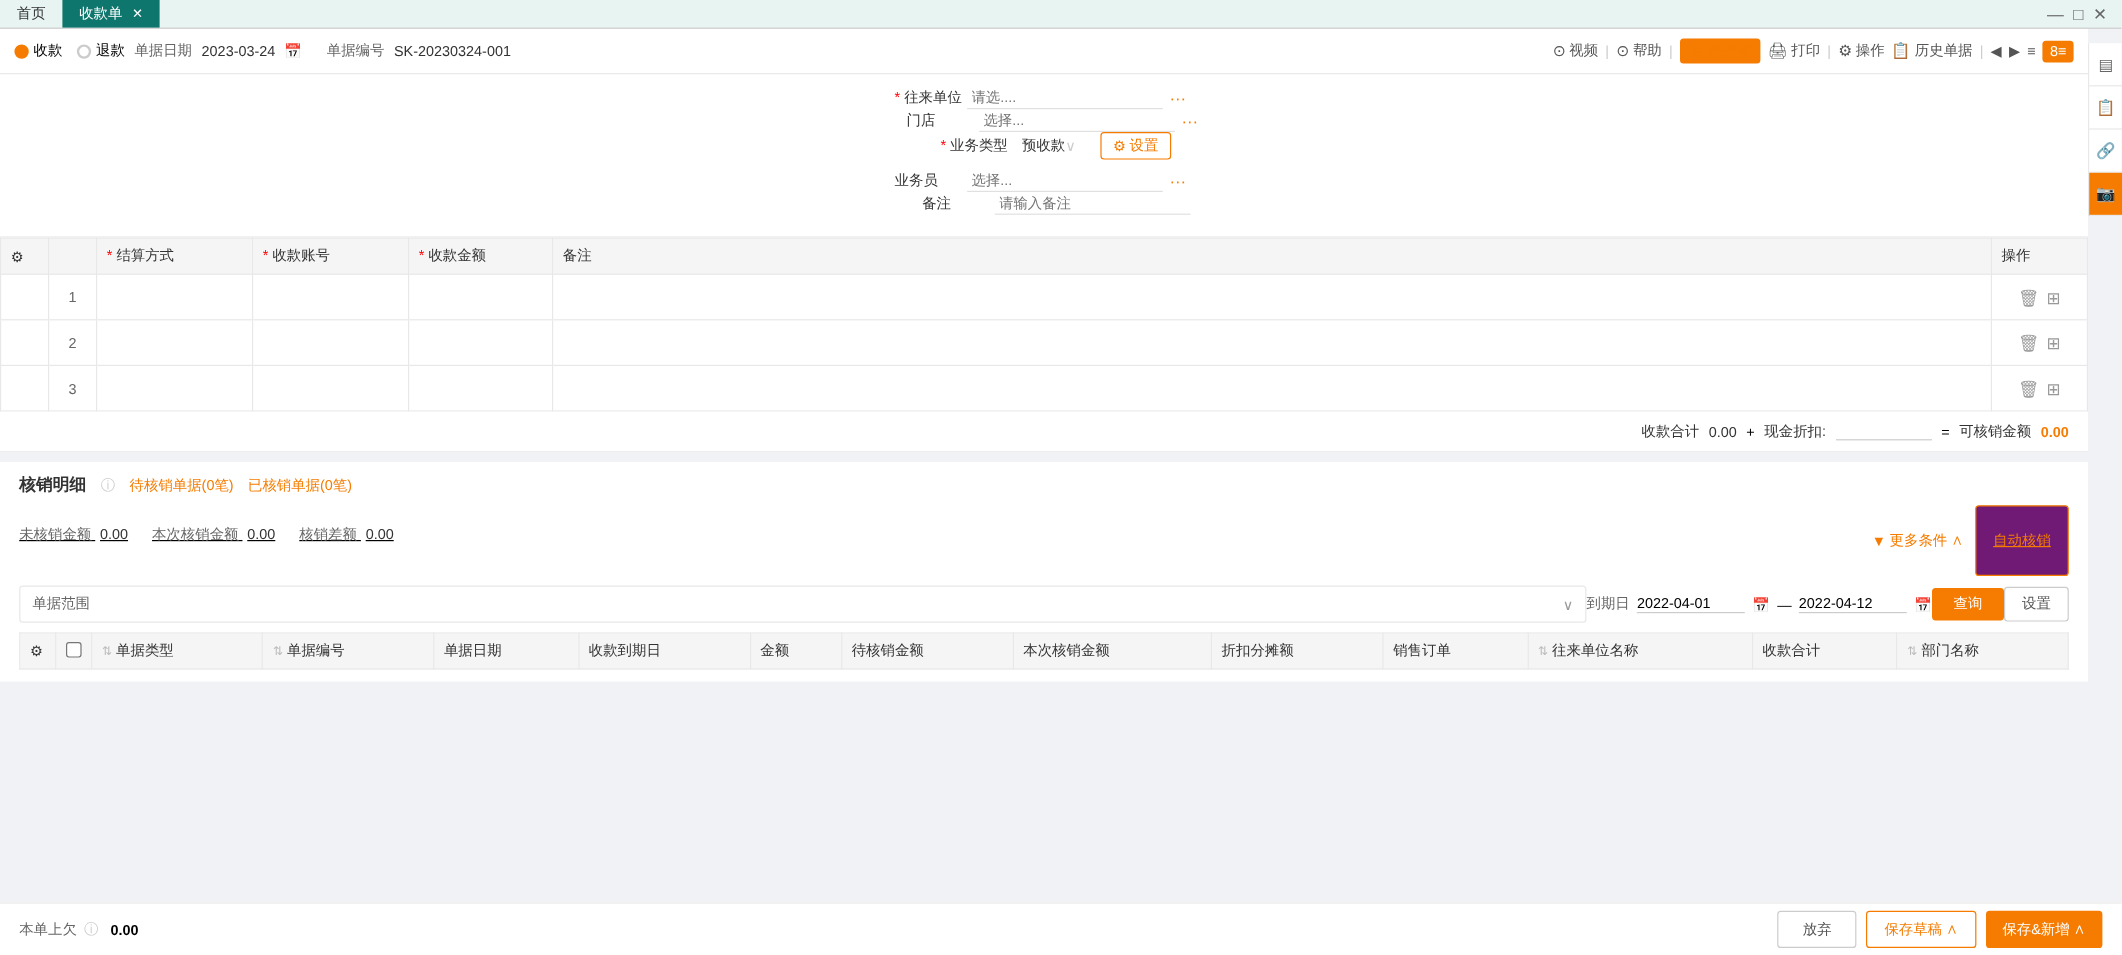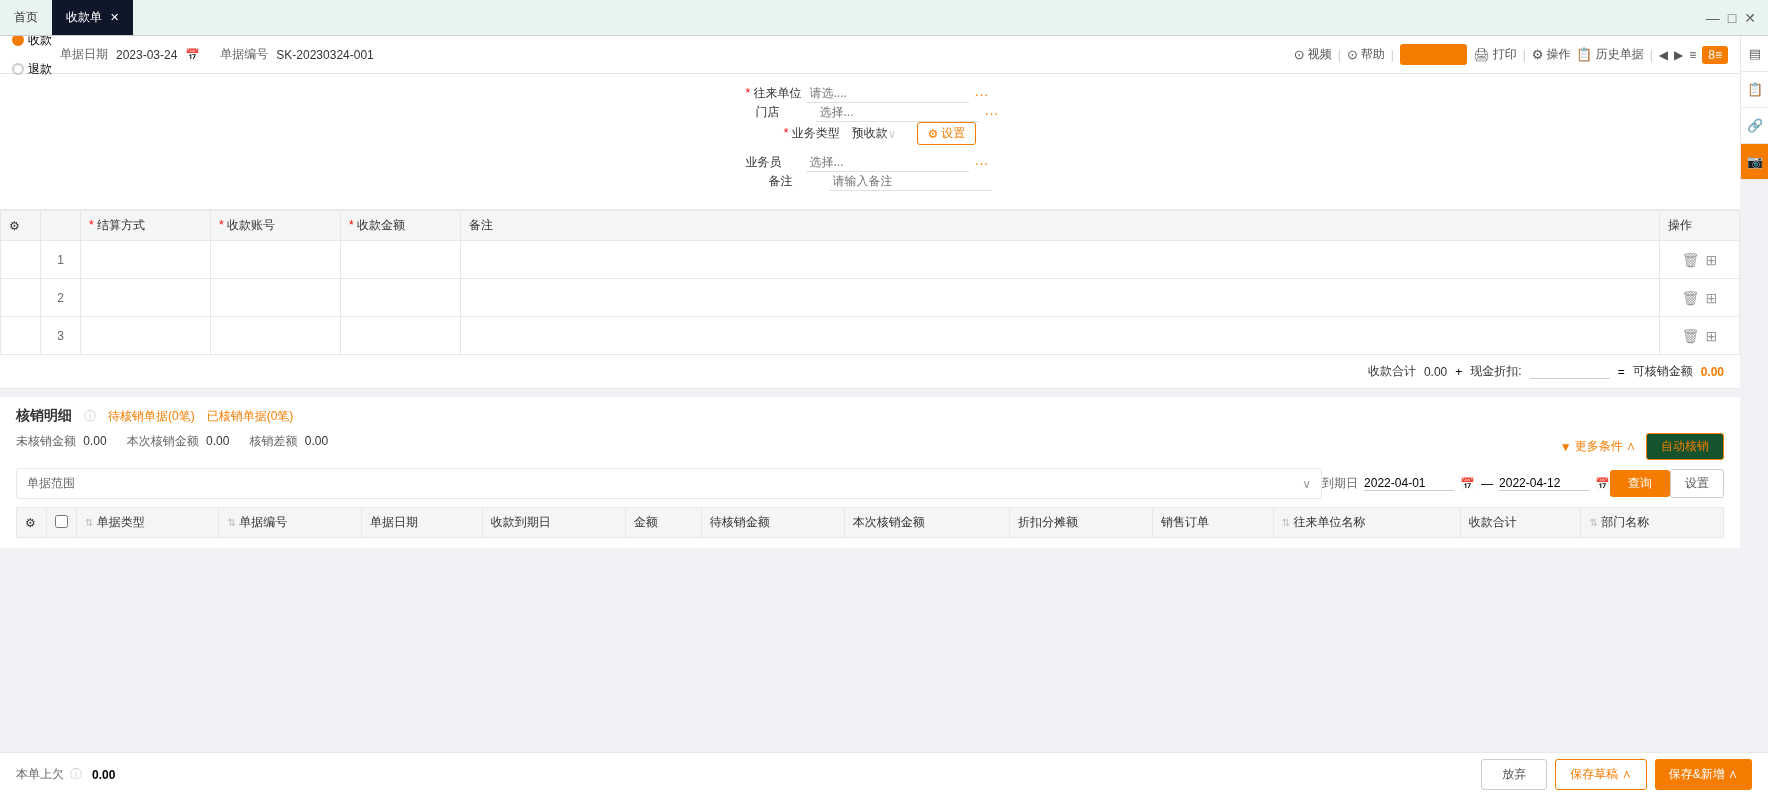--- a/index.html
+++ b/index.html
@@ -1,39 +1,39 @@
 <!DOCTYPE html>
 <html><head>
   <meta charset="utf-8">
   <style>
     * { box-sizing: border-box; margin: 0; padding: 0; font-family: 'Microsoft YaHei', Arial, sans-serif; font-size: 12px; }
     body { background: #f0f2f5; overflow: hidden; width: 1768px; height: 796px; }
 
     
     .tab-bar {
-      display: flex; align-items: center; background: #e8f4f2; height: 36px;
+      display: flex; align-items: center; background: #e8f4f2; height: 24px;
       border-bottom: 1px solid #ccc;
     }
     .tab-item {
       display: flex; align-items: center; padding: 0 14px; height: 100%;
       cursor: pointer; font-size: 13px; color: #333;
     }
     .tab-item.active {
-      background: #0f172a; color: #fff;
+      background: #0f766e; color: #fff;
     }
     .tab-item .close-btn { margin-left: 8px; font-size: 11px; cursor: pointer; }
     .tab-win-controls { margin-left: auto; display: flex; gap: 8px; padding-right: 12px; }
     .win-ctrl { cursor: pointer; font-size: 14px; color: #666; }
 
     
     .toolbar-row {
       display: flex; align-items: center; background: #fff; height: 38px;
       padding: 0 12px; border-bottom: 1px solid #e5e5e5; gap: 8px;
     }
-    .radio-group { display: flex; gap: 12px; flex-direction: column; }
+    .radio-group { display: flex; gap: 12px; }
     .radio-item { display: flex; align-items: center; gap: 4px; cursor: pointer; }
     .radio-dot { width: 12px; height: 12px; border-radius: 50%; border: 2px solid #ccc; }
     .radio-dot.active { border-color: #f57c00; background: #f57c00; }
     .toolbar-label { color: #666; }
     .toolbar-value { color: #333; font-weight: 500; }
     .cal-icon { color: #f57c00; cursor: pointer; }
     .toolbar-right { margin-left: auto; display: flex; align-items: center; gap: 6px; }
     .toolbar-btn {
       display: flex; align-items: center; gap: 3px; cursor: pointer;
       color: #555; font-size: 12px;
@@ -95,27 +95,27 @@
 
     
     .section-divider { height: 8px; background: #f0f2f5; }
 
     
     .recon-section { background: #fff; padding: 10px 16px; }
     .recon-header { display: flex; align-items: center; gap: 12px; margin-bottom: 8px; }
     .recon-title { font-size: 14px; font-weight: bold; color: #333; }
     .recon-info-icon { color: #ccc; cursor: pointer; }
     .recon-tab { color: #f57c00; cursor: pointer; font-size: 12px; }
-    .recon-stats { display: flex; gap: 20px; margin-bottom: 10px; }
+    .recon-stats { display: flex; gap: 20px; margin-bottom: 10px; text-decoration: underline; }
     .stat-item { color: #333; font-size: 12px; }
     .stat-label { color: #666; }
     .more-conditions { color: #f57c00; cursor: pointer; font-size: 12px; display: flex; align-items: center; gap: 3px; }
     .auto-recon-btn {
-      background: #14532d; border: 1px solid #f57c00; color: #f57c00;
-      padding: 4px 14px; border-radius: 3px; cursor: pointer;
+      background: #701a75; border: 1px solid #f57c00; color: #f57c00;
+      padding: 20px 14px; border-radius: 3px; cursor: pointer; text-decoration: underline;
     }
     .filter-label { color: #666; }
     .filter-select {
       flex: 1; border: none; outline: none; font-size: 12px; color: #333;
     }
     .filter-dropdown-arrow { color: #999; cursor: pointer; }
     .date-input { border: none; border-bottom: 1px solid #ccc; outline: none; font-size: 12px; width: 90px; }
     .date-icon { color: #999; cursor: pointer; }
     .query-btn {
       background: #f57c00; color: #fff; border: none; padding: 5px 18px;

